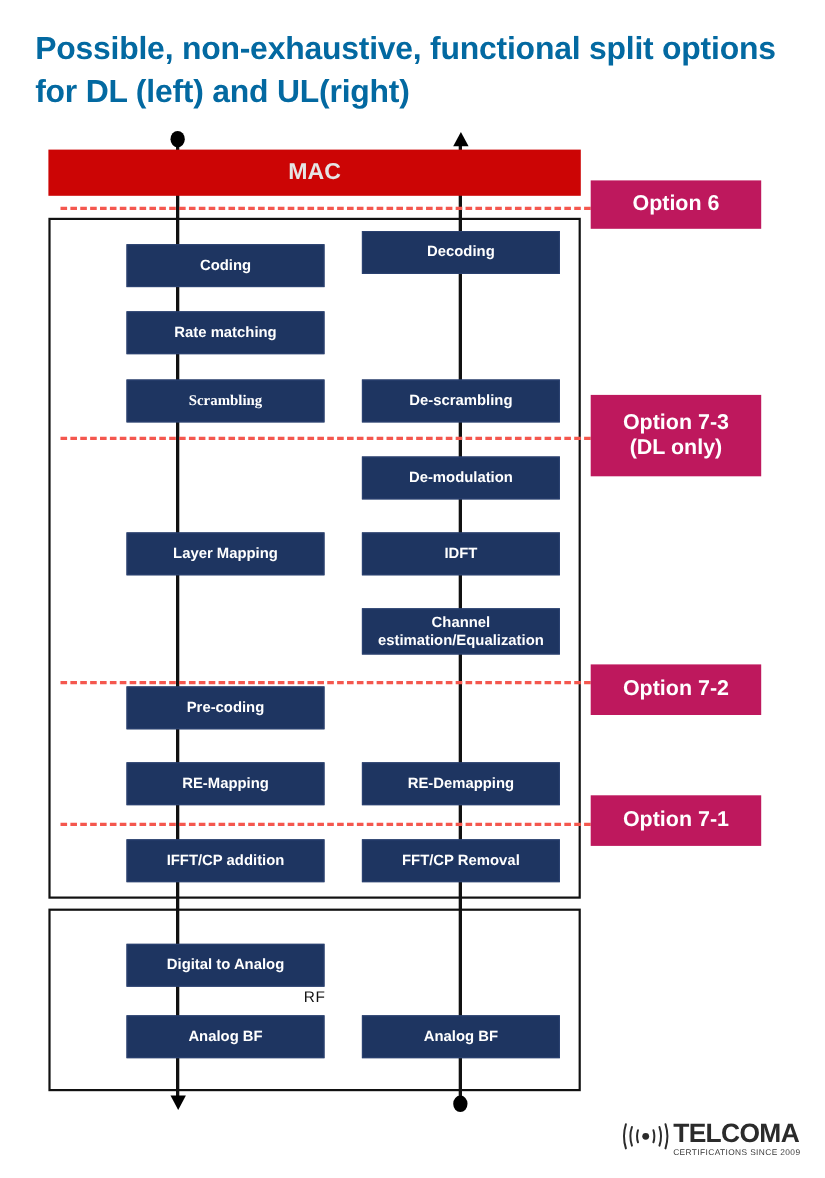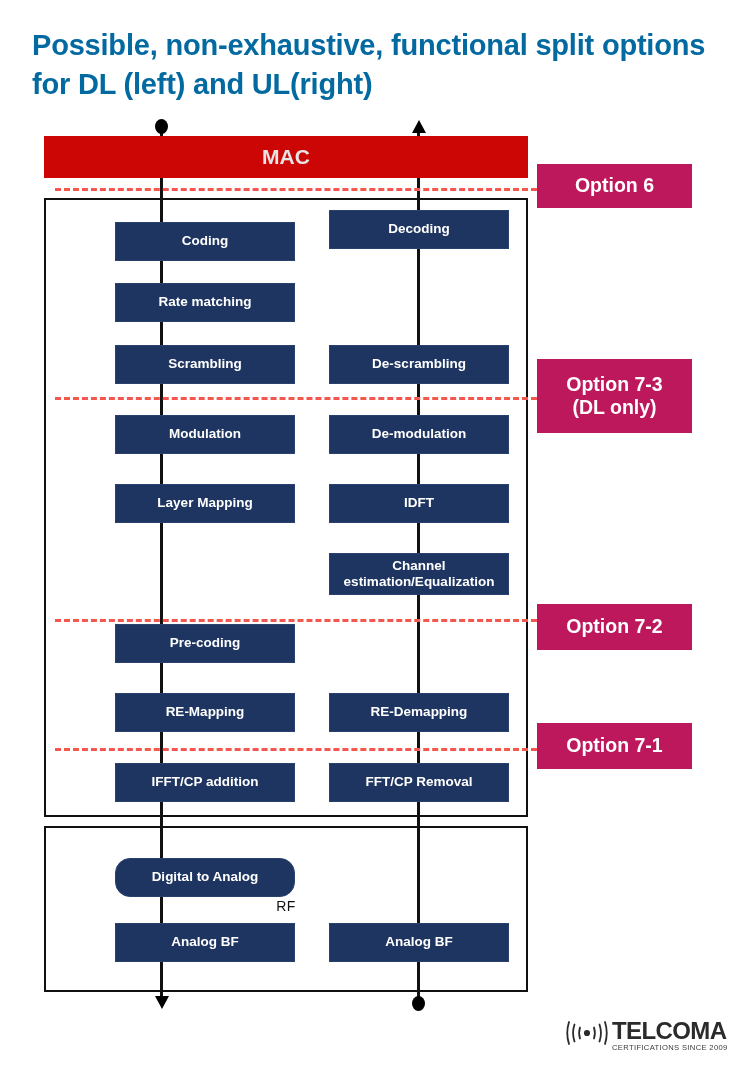--- a/index.html
+++ b/index.html
@@ -193,36 +193,35 @@
 
   <div class="mac-bar">MAC</div>
 
   <div class="phy-box"></div>
 
   <div class="rf-box"></div>
   <div class="rf-label">RF</div>
 
   <div class="blk col-left" style="top:222px; height:39px;">Coding</div>
   <div class="blk col-left" style="top:283px; height:39px;">Rate matching</div>
-  <div class="blk col-left" style="top:345px; height:39px;">Scrambling</div>
-  <div class="blk col-left" style="top:415px; height:39px;">Modulation</div>
+  <div class="blk col-left" style="top:345px; height:39px;font-family:Liberation Serif, serif;">Scrambling</div>
   <div class="blk col-left" style="top:484px; height:39px;">Layer Mapping</div>
   <div class="blk col-left" style="top:624px; height:39px;">Pre-coding</div>
   <div class="blk col-left" style="top:693px; height:39px;">RE-Mapping</div>
   <div class="blk col-left" style="top:763px; height:39px;">IFFT/CP addition</div>
 
   <div class="blk col-right" style="top:210px; height:39px;">Decoding</div>
   <div class="blk col-right" style="top:345px; height:39px;">De-scrambling</div>
   <div class="blk col-right" style="top:415px; height:39px;">De-modulation</div>
   <div class="blk col-right" style="top:484px; height:39px;">IDFT</div>
   <div class="blk col-right" style="top:553px; height:42px;">Channel estimation/Equalization</div>
   <div class="blk col-right" style="top:693px; height:39px;">RE-Demapping</div>
   <div class="blk col-right" style="top:763px; height:39px;">FFT/CP Removal</div>
 
-  <div class="blk col-left" style="top:858px; height:39px;border-radius:15px;">Digital to Analog</div>
+  <div class="blk col-left" style="top:858px; height:39px;">Digital to Analog</div>
   <div class="blk col-left" style="top:923px; height:39px;">Analog BF</div>
   <div class="blk col-right" style="top:923px; height:39px;">Analog BF</div>
 
   <div class="split" style="top:188px;"></div>
   <div class="split" style="top:397px;"></div>
   <div class="split" style="top:619px;"></div>
   <div class="split" style="top:748px;"></div>
 
   <div class="opt" style="top:164px; height:44px;">Option 6</div>
   <div class="opt" style="top: 359px; height: 74px; white-space: pre-line;">Option 7-3

